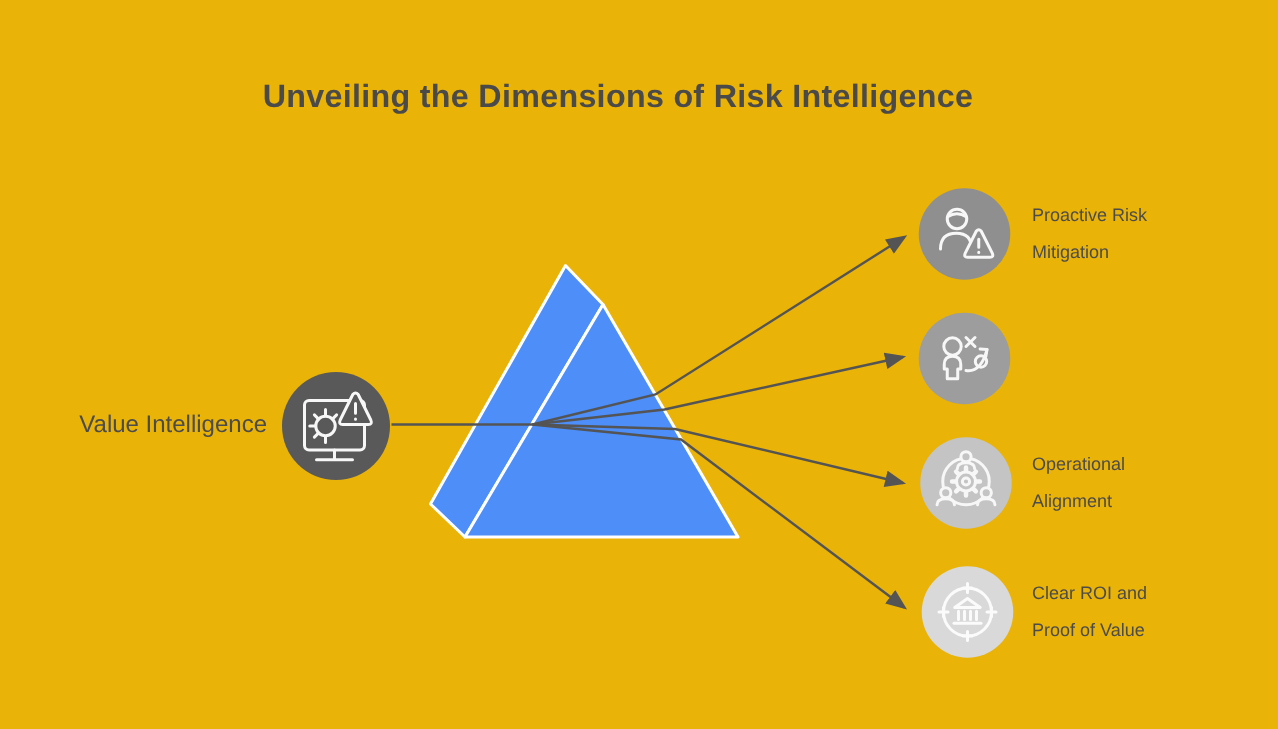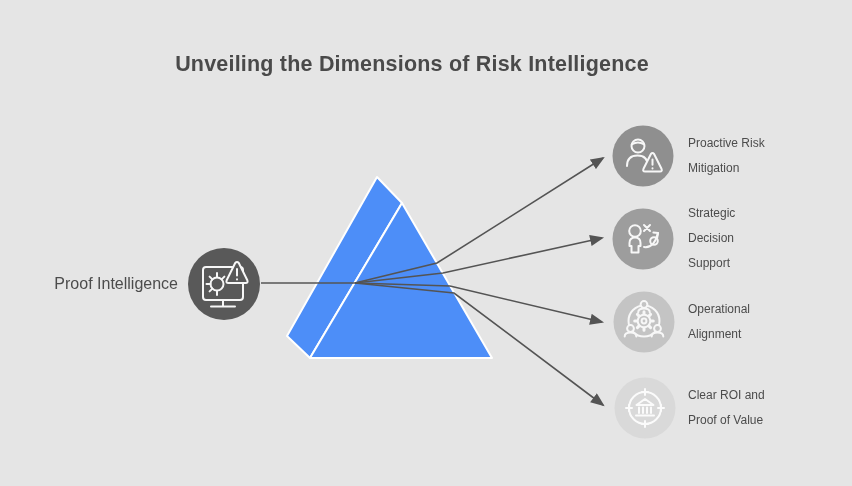--- a/index.html
+++ b/index.html
@@ -1,19 +1,19 @@
 <!DOCTYPE html>
 <html><head>
 <meta charset="utf-8">
 <style>
   html,body{margin:0;padding:0;background:#fff;}
   .stage{
     position:relative;
     width:852px;height:486px;
-    background:#e5e5e5;
+    background:#eab308;
     font-family:"Liberation Sans", sans-serif;
     overflow:hidden;
   }
   .stage svg{position:absolute;left:0;top:0;}
   .page-title{
     position:absolute;
     left:0;top:52px;width:824px;
     margin:0;
     text-align:center;
     font-size:21.5px;
@@ -138,25 +138,22 @@
         <path d="M13,0 L19,0 M16,-3 L16,3"></path>
         <path d="M-8.5,-3 L0,-9 L8.5,-3 Z"></path>
         <path d="M-6,-0.5 L-6,5 M-2,-0.5 L-2,5 M2,-0.5 L2,5 M6,-0.5 L6,5"></path>
         <path d="M-9,7.5 L9,7.5"></path>
       </g>
     </g>
   </svg>
 
   <h1 class="page-title">Unveiling the Dimensions of Risk Intelligence</h1>
 
-  <div class="src-label">Proof Intelligence</div>
+  <div class="src-label">Value Intelligence</div>
 
   <div class="out-label l1">Proactive Risk
 Mitigation</div>
-  <div class="out-label l2">Strategic
-Decision
-Support</div>
   <div class="out-label l3">Operational
 Alignment</div>
   <div class="out-label l4">Clear ROI and
 Proof of Value</div>
 
 </div>
 
 </body></html>

